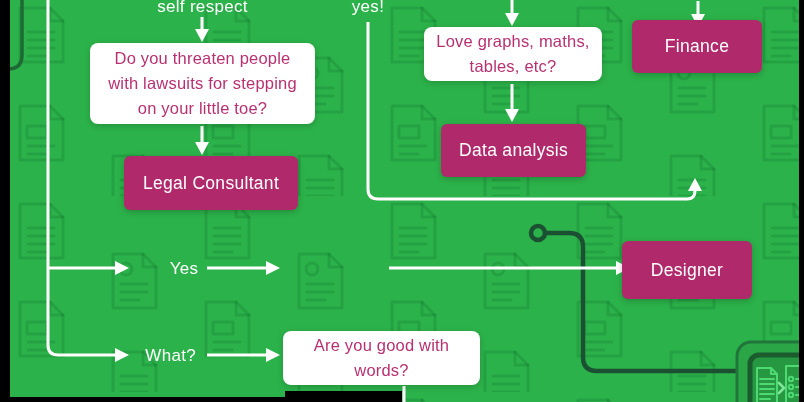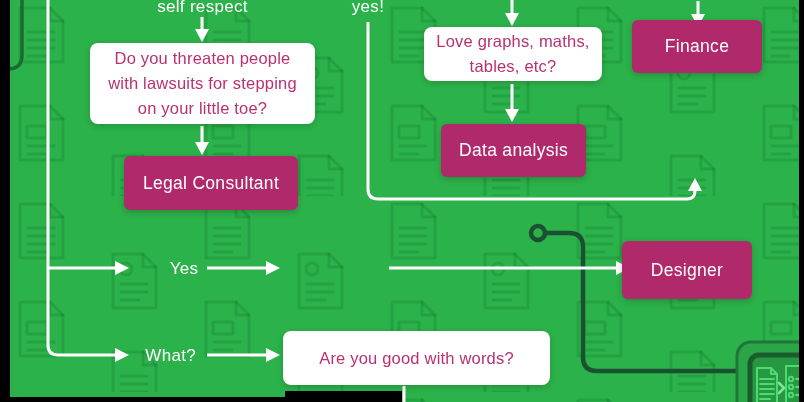--- a/index.html
+++ b/index.html
@@ -158,21 +158,21 @@
 
 
   <div class="node obox" style="left:622px;top:241px;width:130px;height:58px;">
     <span>Designer</span>
   </div>
 
   <div class="node wlabel" style="left:140px;top:345px;width:56px;height:22px;justify-content:flex-end;">
     <span>What?</span>
   </div>
 
-  <div class="node qbox" style="left:283px;top:331px;width:267px;height:54px;">
+  <div class="node qbox" style="left:283px;top:331px;width:197px;height:54px;">
     <span>Are you good with words?</span>
   </div>
 
   <div class="bar bar-left"></div>
   <div class="bar bar-right"></div>
   <div class="bar bar-bottom-a"></div>
   <div class="bar bar-bottom-b"></div>
 
 </div>
 

